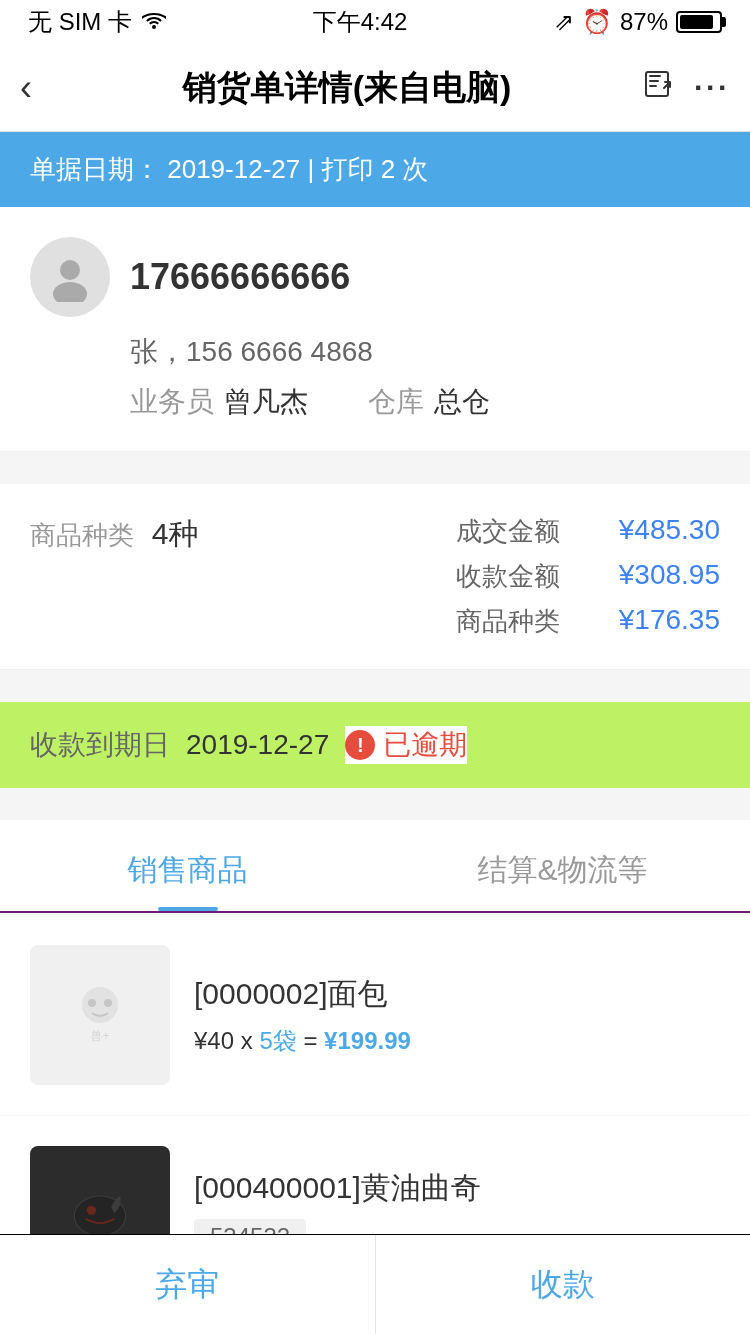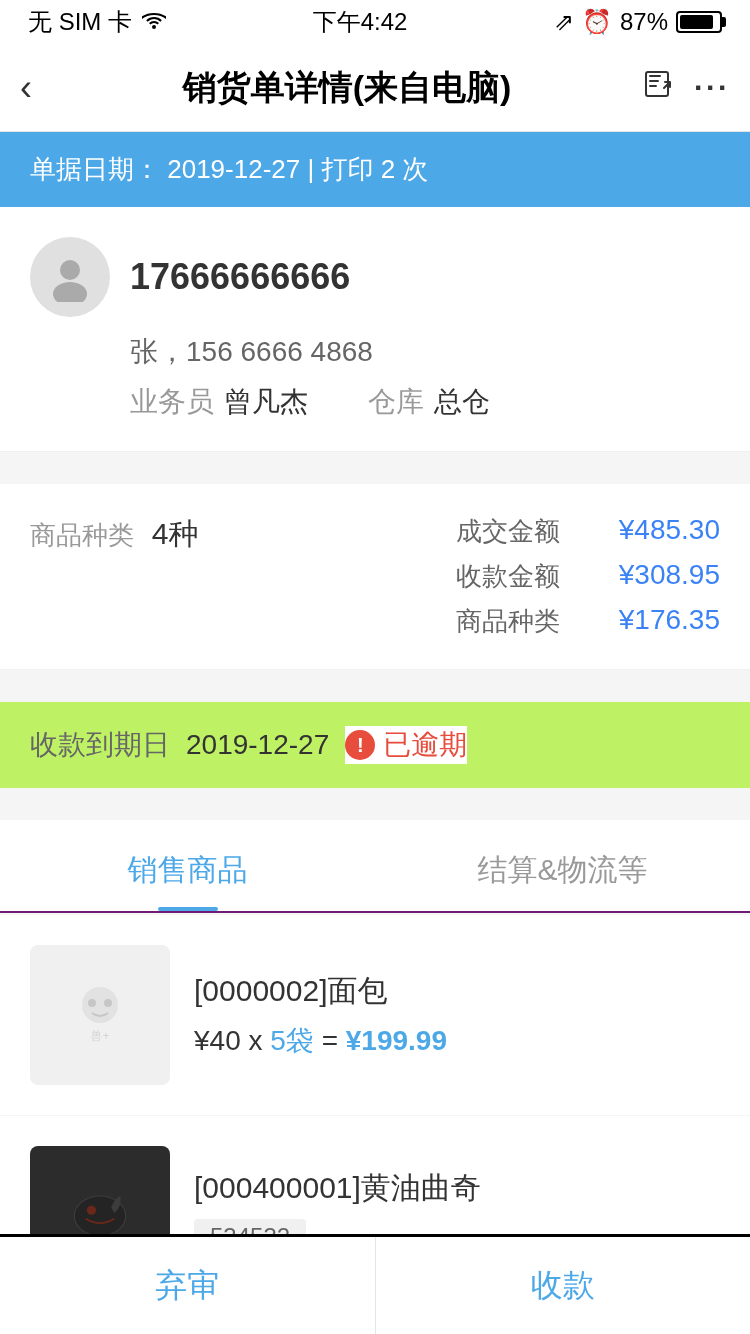--- a/index.html
+++ b/index.html
@@ -284,35 +284,35 @@
     .product-sku {
       display: inline-block;
       background: #f0f0f0;
       color: #666;
       font-size: 24px;
       padding: 4px 16px;
       border-radius: 4px;
       margin-bottom: 10px;
     }
     .product-price {
-      font-size: 28px;
+      font-size: 24px;
       color: #333;
     }
     .product-price .qty { color: #4da8e8; }
     .product-price .total { color: #4da8e8; font-weight: 600; }
 
     
     .bottom-bar {
       position: fixed;
       bottom: 0;
       left: 0;
       width: 750px;
       height: 100px;
       background: #fff;
-      border-top: 3px solid #000000;
+      border-top: 1px solid #000000;
       display: flex;
     }
     .bottom-btn {
       flex: 1;
       display: flex;
       align-items: center;
       justify-content: center;
       font-size: 32px;
       cursor: pointer;
     }

